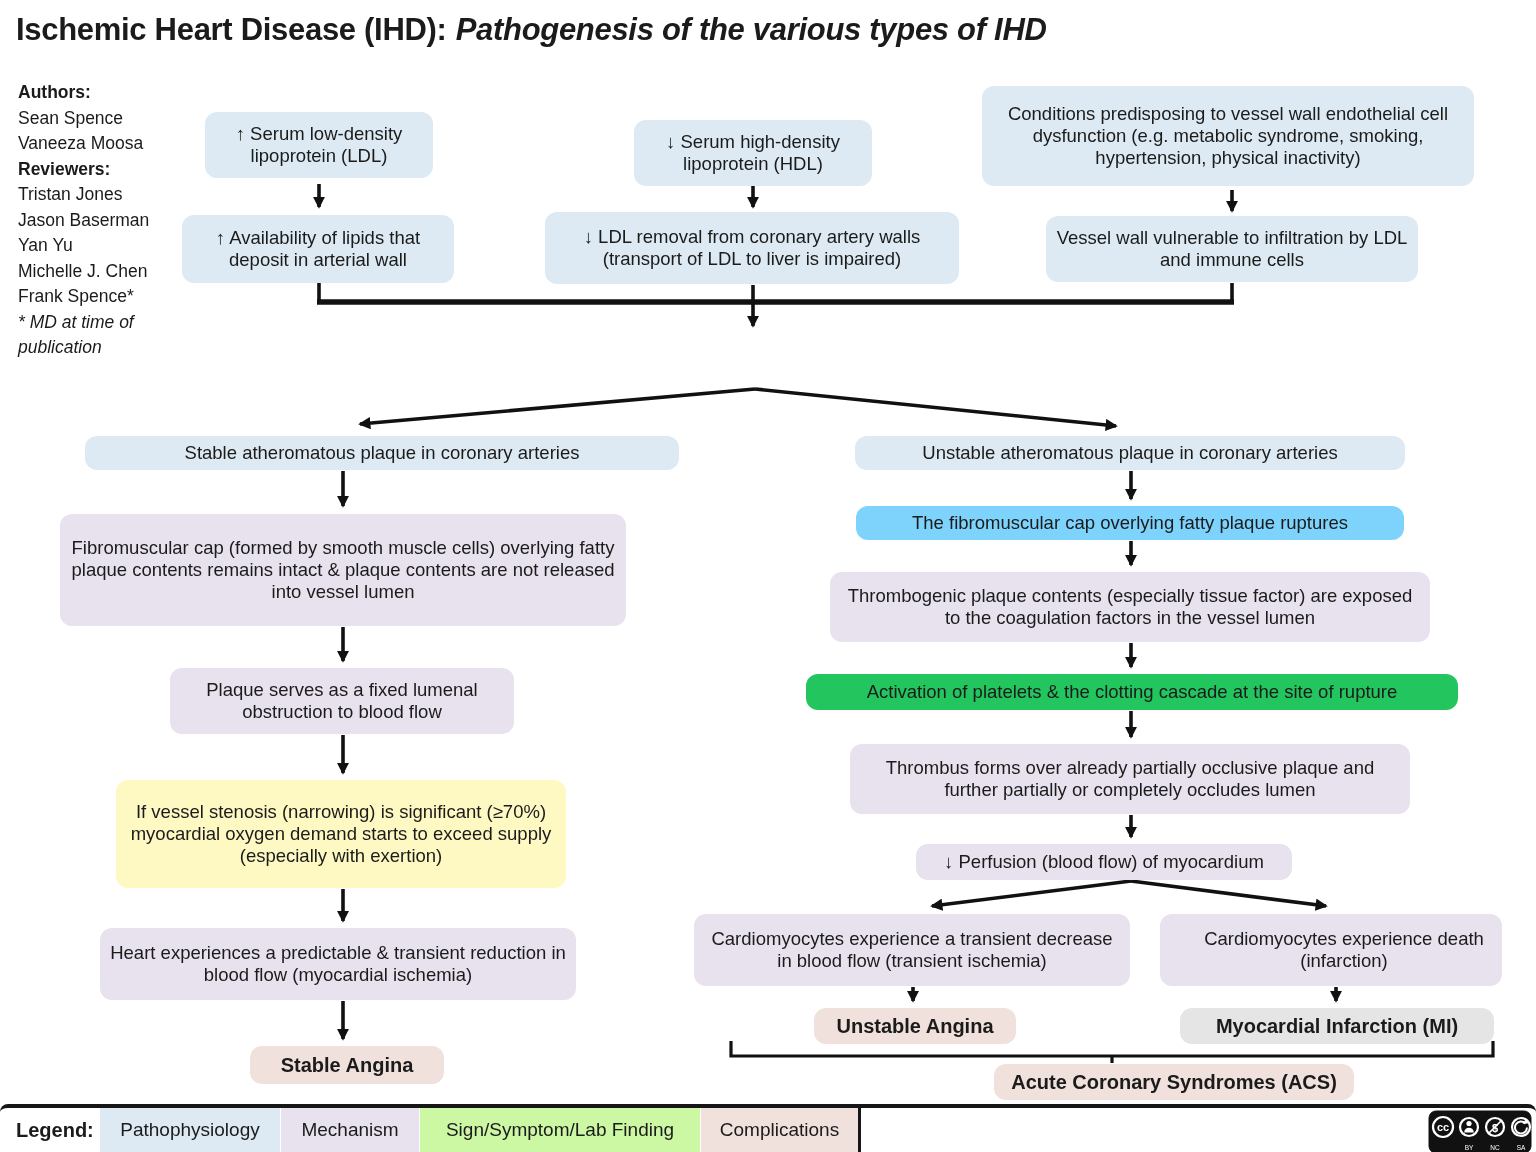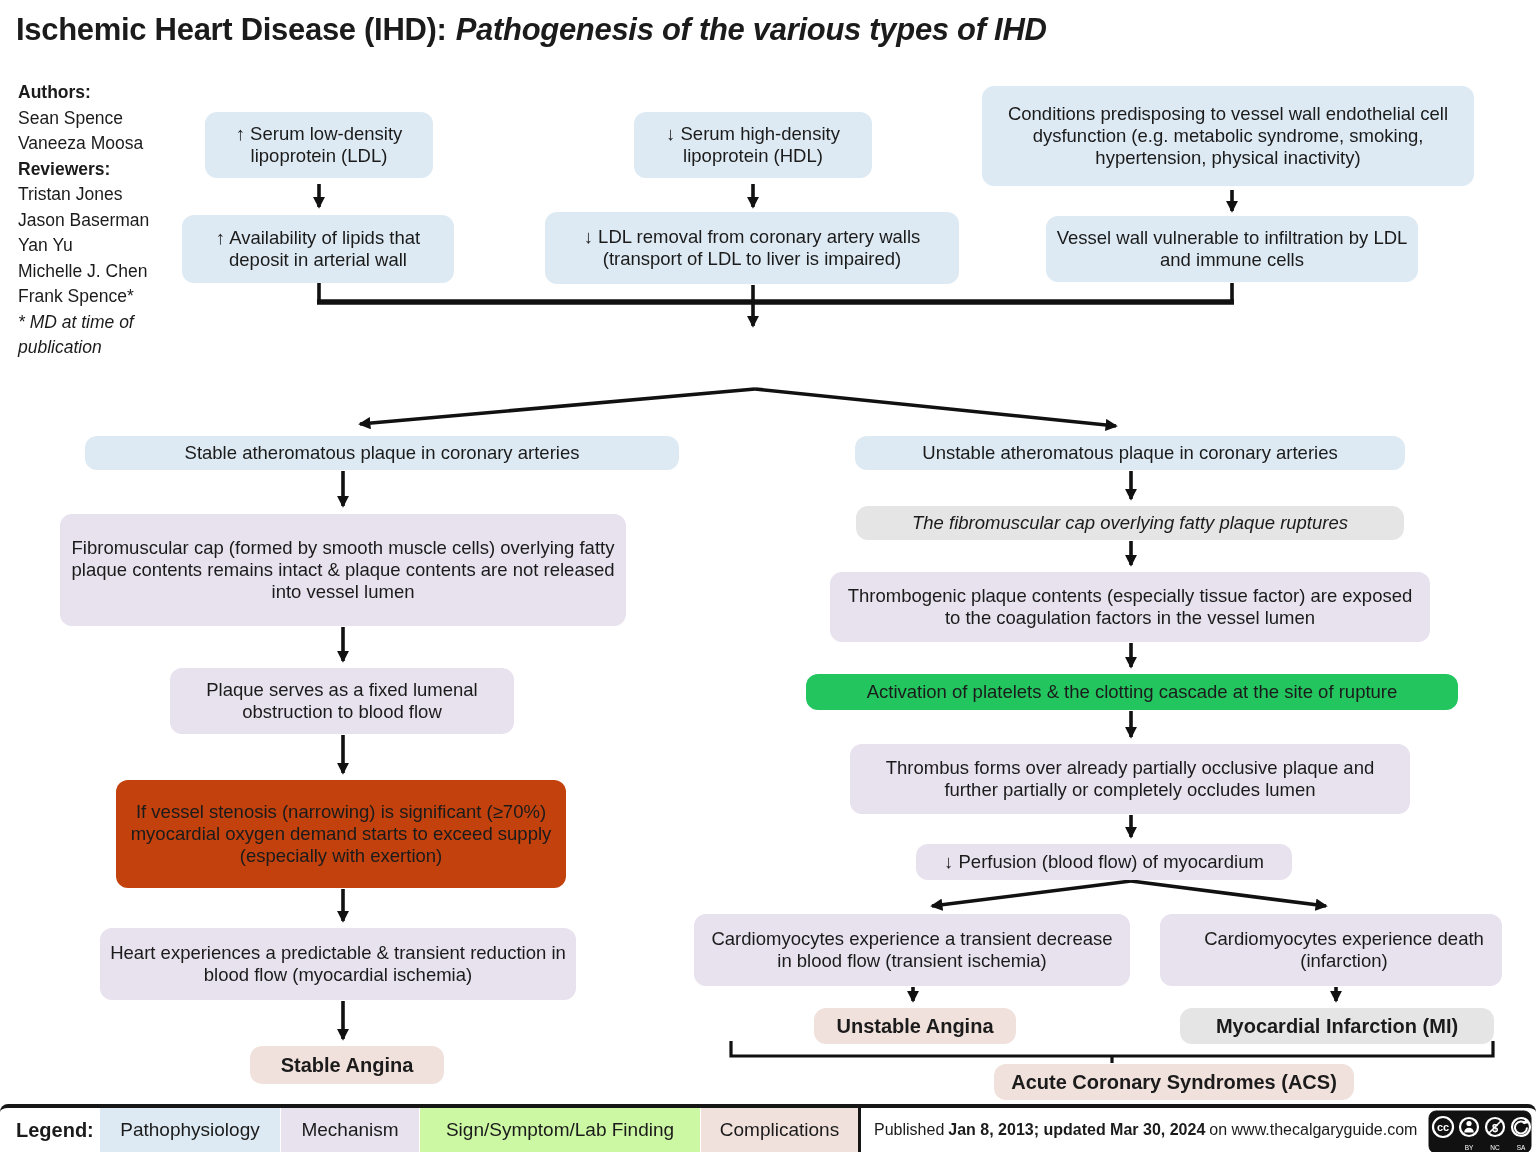--- a/index.html
+++ b/index.html
@@ -98,33 +98,33 @@
       <path d="M913 987 V1001" marker-end="url(#ah)"></path>
       <path d="M1336 987 V1001" marker-end="url(#ah)"></path>
 
       <path d="M731 1041 V1056 H1493 V1041" stroke-width="3.2"></path>
       <path d="M1112 1056 V1063" stroke-width="3.2"></path>
     </g>
   </svg>
 
   <div id="nodes">
       <div class="node" style="left: 205px; top: 112px; width: 228px; height: 66px; background: rgb(221, 234, 243);">↑ Serum low-density lipoprotein (LDL)</div>
-      <div class="node" style="left: 634px; top: 112px; width: 238px; height: 66px; background: rgb(221, 234, 243);">↓ Serum high-density lipoprotein (HDL)</div>
+      <div class="node" style="left: 634px; top: 120px; width: 238px; height: 66px; background: rgb(221, 234, 243);">↓ Serum high-density lipoprotein (HDL)</div>
       <div class="node" style="left: 982px; top: 86px; width: 492px; height: 100px; background: rgb(221, 234, 243);">Conditions predisposing to vessel wall endothelial cell dysfunction (e.g. metabolic syndrome, smoking, hypertension, physical inactivity)</div>
       <div class="node" style="left: 182px; top: 215px; width: 272px; height: 68px; background: rgb(221, 234, 243);">↑ Availability of lipids that deposit in arterial wall</div>
       <div class="node" style="left: 545px; top: 212px; width: 414px; height: 72px; background: rgb(221, 234, 243);">↓ LDL removal from coronary artery walls (transport of LDL to liver is impaired)</div>
       <div class="node" style="left: 1046px; top: 216px; width: 372px; height: 66px; background: rgb(221, 234, 243);">Vessel wall vulnerable to infiltration by LDL and immune cells</div>
       <div class="node" style="left: 85px; top: 436px; width: 594px; height: 34px; background: rgb(221, 234, 243);">Stable atheromatous plaque in coronary arteries</div>
       <div class="node" style="left: 855px; top: 436px; width: 550px; height: 34px; background: rgb(221, 234, 243);">Unstable atheromatous plaque in coronary arteries</div>
       <div class="node" style="left: 60px; top: 514px; width: 566px; height: 112px; background: rgb(231, 226, 238);">Fibromuscular cap (formed by smooth muscle cells) overlying fatty plaque contents remains intact &amp; plaque contents are not released into vessel lumen</div>
       <div class="node" style="left: 170px; top: 668px; width: 344px; height: 66px; background: rgb(231, 226, 238);">Plaque serves as a fixed lumenal obstruction to blood flow</div>
-      <div class="node" style="left: 116px; top: 780px; width: 450px; height: 108px; background: #c2410c;">If vessel stenosis (narrowing) is significant (≥70%) myocardial oxygen demand starts to exceed supply (especially with exertion)</div>
+      <div class="node" style="left: 116px; top: 780px; width: 450px; height: 108px; background: #fef9c3;">If vessel stenosis (narrowing) is significant (≥70%) myocardial oxygen demand starts to exceed supply (especially with exertion)</div>
       <div class="node" style="left: 100px; top: 928px; width: 476px; height: 72px; background: rgb(231, 226, 238);">Heart experiences a predictable &amp; transient reduction in blood flow (myocardial ischemia)</div>
       <div class="node bold" style="left: 250px; top: 1046px; width: 194px; height: 38px; background: rgb(240, 225, 220);">Stable Angina</div>
-      <div class="node" style="left: 856px; top: 506px; width: 548px; height: 34px; background: #e5e5e5; font-style: italic;">The fibromuscular cap overlying fatty plaque ruptures</div>
+      <div class="node" style="left: 856px; top: 506px; width: 548px; height: 34px; background: #7dd3fc;">The fibromuscular cap overlying fatty plaque ruptures</div>
       <div class="node" style="left: 830px; top: 572px; width: 600px; height: 70px; background: rgb(231, 226, 238);">Thrombogenic plaque contents (especially tissue factor) are exposed to the coagulation factors in the vessel lumen</div>
       <div class="node" style="left: 806px; top: 674px; width: 652px; height: 36px; background: #22c55e;">Activation of platelets &amp; the clotting cascade at the site of rupture</div>
       <div class="node" style="left: 850px; top: 744px; width: 560px; height: 70px; background: rgb(231, 226, 238);">Thrombus forms over already partially occlusive plaque and further partially or completely occludes lumen</div>
       <div class="node" style="left: 916px; top: 844px; width: 376px; height: 36px; background: rgb(231, 226, 238);">↓ Perfusion (blood flow) of myocardium</div>
       <div class="node" style="left: 694px; top: 914px; width: 436px; height: 72px; background: rgb(231, 226, 238);">Cardiomyocytes experience a transient decrease in blood flow (transient ischemia)</div>
       <div class="node" style="left: 1160px; top: 914px; width: 342px; height: 72px; background: rgb(231, 226, 238); padding-left: 36px;">Cardiomyocytes experience death (infarction)</div>
       <div class="node bold" style="left: 814px; top: 1008px; width: 202px; height: 36px; background: rgb(240, 225, 220);">Unstable Angina</div>
       <div class="node bold" style="left: 1180px; top: 1008px; width: 314px; height: 36px; background: #e5e5e5;">Myocardial Infarction (MI)</div>
       <div class="node bold" style="left: 994px; top: 1064px; width: 360px; height: 36px; background: rgb(240, 225, 220);">Acute Coronary Syndromes (ACS)</div>
     </div>
@@ -132,25 +132,20 @@
 
   <div class="legendbar">
     <span class="legend-label">Legend:</span>
     <div id="legend-items">
         <div class="legend-item" style="left: 100px; width: 180px; background: rgb(221, 234, 243);">Pathophysiology</div>
         <div class="legend-item" style="left: 281px; width: 138px; background: rgb(231, 226, 238);">Mechanism</div>
         <div class="legend-item" style="left: 420px; width: 280px; background: rgb(204, 248, 164);">Sign/Symptom/Lab Finding</div>
         <div class="legend-item" style="left: 701px; width: 157px; background: rgb(240, 225, 220);">Complications</div>
       </div>
     <div class="legend-divider"></div>
-    <div class="published">
-      <span>Published</span>
-      <span class="b">Jan 8, 2013; updated Mar 30, 2024</span>
-      <span>on www.thecalgaryguide.com</span>
-    </div>
     <svg class="cc-badge" width="104" height="44" viewBox="0 0 104 44">
       <rect x="1" y="1" width="102" height="42" rx="7" fill="#111111" stroke="#111111"></rect>
       <g stroke="#ffffff" stroke-width="2.2" fill="none">
         <circle cx="15" cy="17" r="10"></circle>
         <circle cx="41" cy="17" r="9"></circle>
         <circle cx="67" cy="17" r="9"></circle>
         <circle cx="93" cy="17" r="9"></circle>
       </g>
       <text x="15" y="21" fill="#ffffff" font-size="11" font-weight="bold" text-anchor="middle">cc</text>
       <circle cx="41" cy="13.5" r="2.6" fill="#ffffff"></circle>

